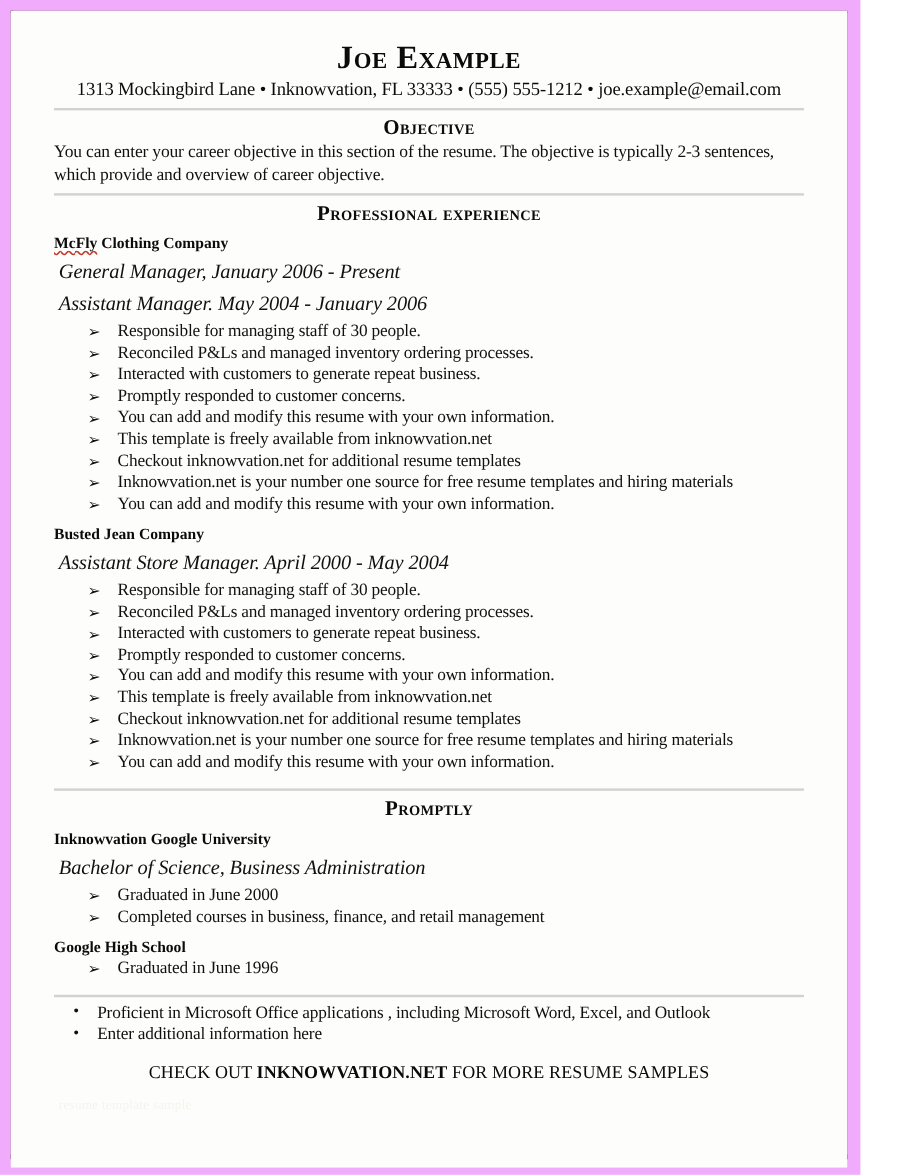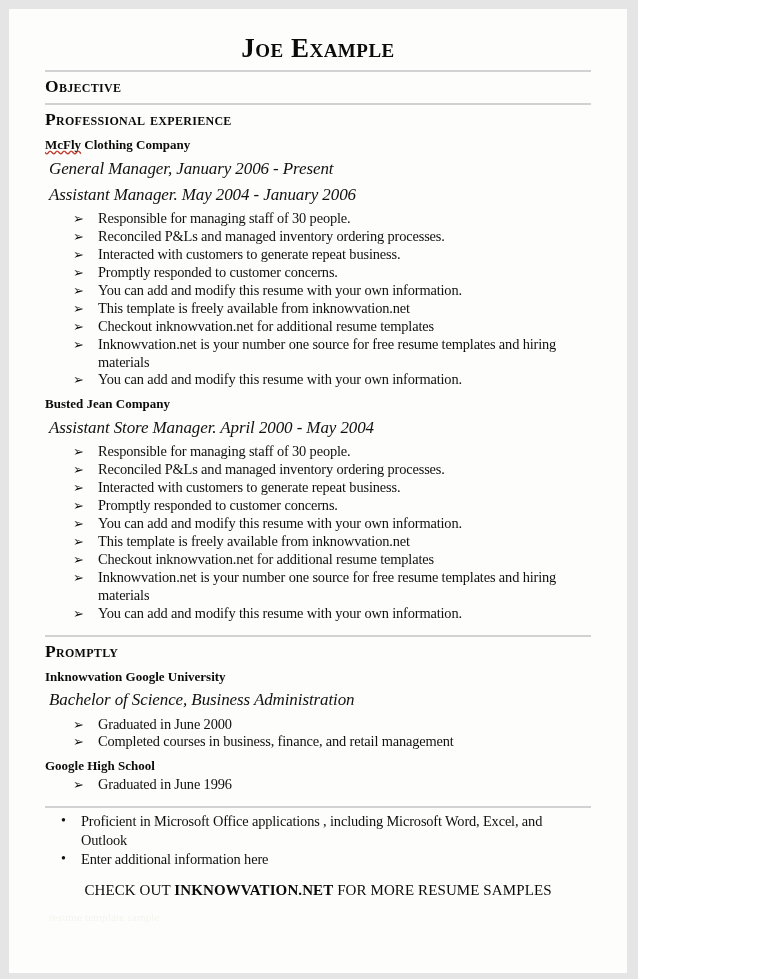--- a/index.html
+++ b/index.html
@@ -10,24 +10,24 @@
   body {
     width: 758px;
     height: 979px;
     overflow: hidden;
     font-family: "Liberation Serif", "DejaVu Serif", serif;
   }
 
   
   #page-frame {
     position: relative;
-    width: 638px;
+    width: 717px;
     height: 979px;
     box-sizing: border-box;
-    background: #e5e5e5;
+    background: #f0abfc;
     padding: 9px 11px 6px 9px;
   }
   #frame-inner-shadow {
     position: absolute;
     inset: 9px 11px 13px 9px;
     box-sizing: border-box;
     border-left: 2px solid #2c2c22;
     border-top: 2px solid #2c2c22;
     border-right: 3px solid #23231b;
     border-bottom: 4px solid #23231b;
@@ -64,21 +64,21 @@
 
   
   .rule {
     height: 0;
     border-top: 2px solid #d2d2d2;
     margin: 6px 0 4px 0;
   }
 
   
   .section-heading {
-    text-align: left;
+    text-align: center;
     font-size: 17.5px;
     font-variant: small-caps;
     font-weight: bold;
     color: #0b0b0b;
     margin: 2px 0 1px 0;
     letter-spacing: 0.3px;
   }
 
   
   .body-text {
@@ -179,24 +179,26 @@
 </style>
 </head>
 <body>
 
 <div id="page-frame">
   <div id="frame-inner-shadow"></div>
 
   <div id="paper">
 
     <div class="name">Joe Example</div>
+    <div class="contact-line">1313 Mockingbird Lane • Inknowvation, FL 33333 • (555) 555-1212 • joe.example@email.com</div>
 
     <div class="rule"></div>
 
     <div class="section-heading">Objective</div>
+    <p class="body-text">You can enter your career objective in this section of the resume. The objective is typically 2-3 sentences, which provide and overview of career objective.</p>
 
     <div class="rule"></div>
 
     <div class="section-heading">Professional experience</div>
 
     <div id="experience-container">
         <div class="org-name"><span class="misspelled">McFly</span><span> Clothing Company</span></div>
         <div class="role-line">General Manager, January 2006 - Present</div>
         <div class="role-line">Assistant Manager.  May 2004 - January 2006</div>
         <ul class="arrow-list">

